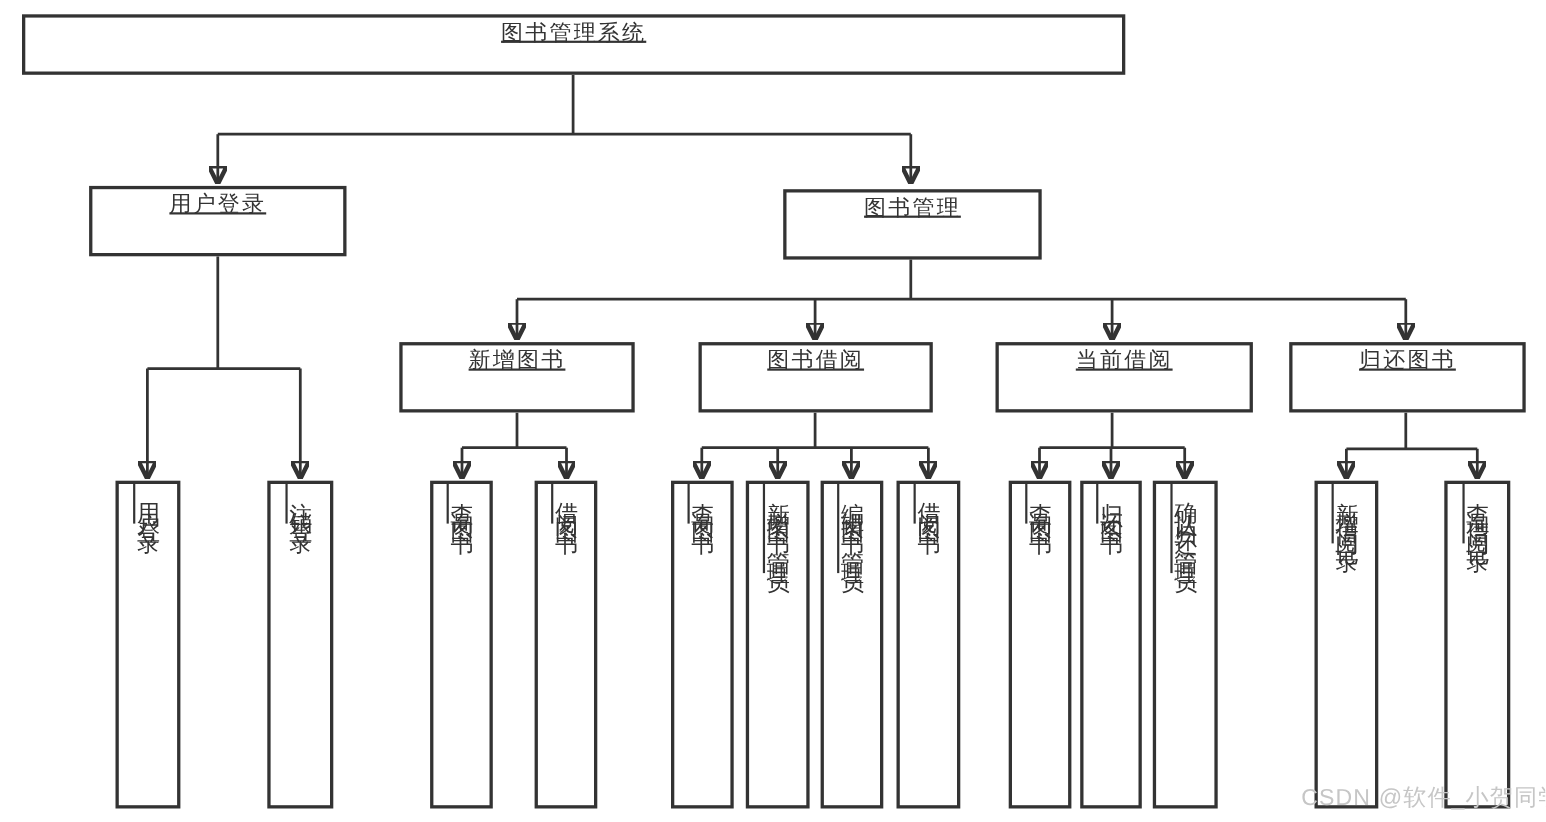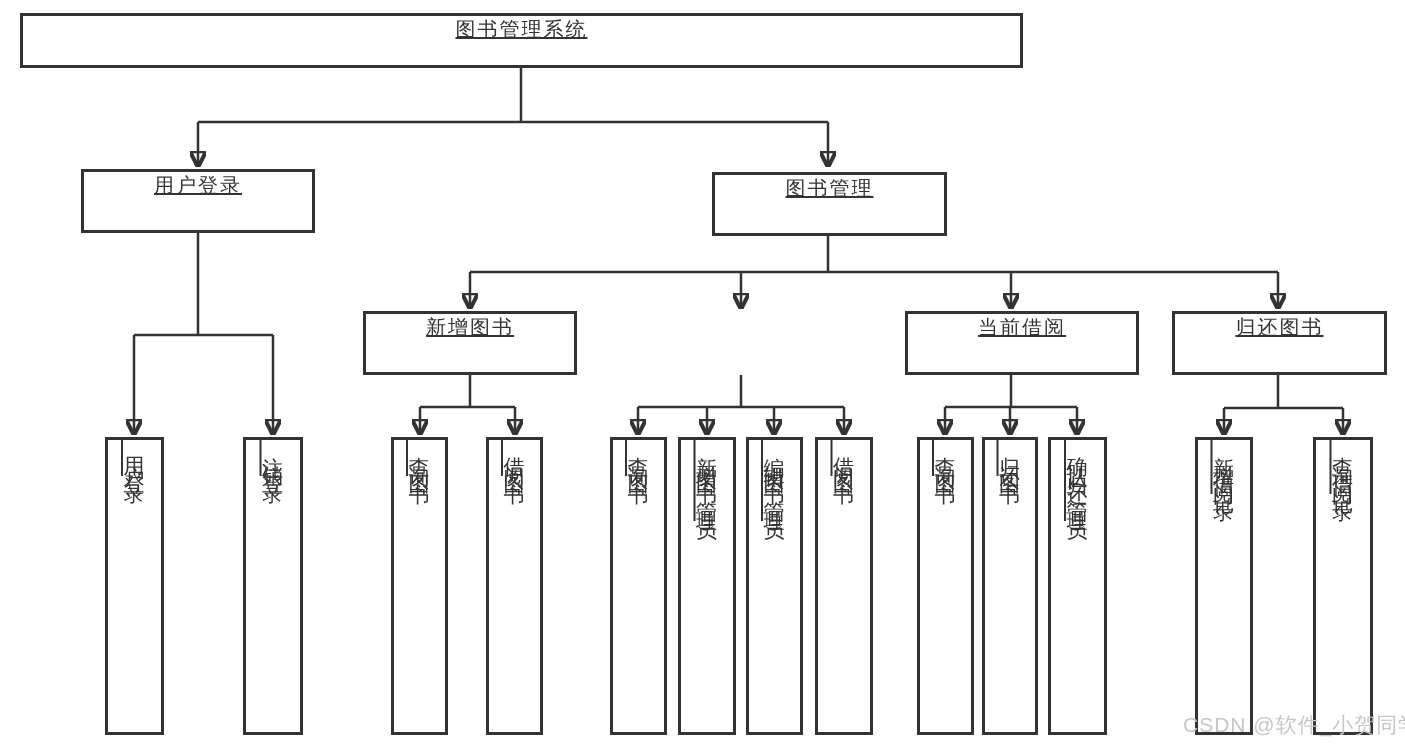--- a/index.html
+++ b/index.html
@@ -109,20 +109,23 @@
   <div class="node h" style="left:81px;top:169px;width:234px;height:64px">
     <span>用户登录</span>
   </div>
   <div class="node h" style="left:712px;top:172px;width:235px;height:64px">
     <span>图书管理</span>
   </div>
 
   <div class="node h" style="left:363px;top:311px;width:214px;height:64px">
     <span>新增图书</span>
   </div>
+  <div class="node h" style="left:635px;top:311px;width:213px;height:64px">
+    <span>图书借阅</span>
+  </div>
   <div class="node h" style="left:905px;top:311px;width:234px;height:64px">
     <span>当前借阅</span>
   </div>
   <div class="node h" style="left:1172px;top:311px;width:215px;height:64px">
     <span>归还图书</span>
   </div>
 
   <div class="node v" style="left:105px;top:437px;width:59px;height:298px">
     <span>用户登录</span>
   </div>

